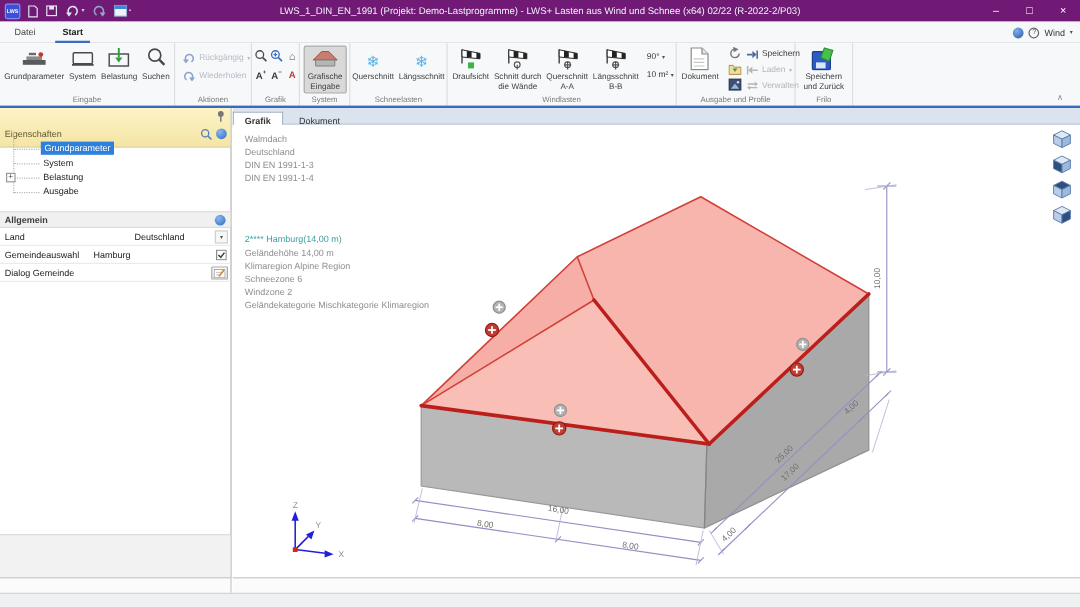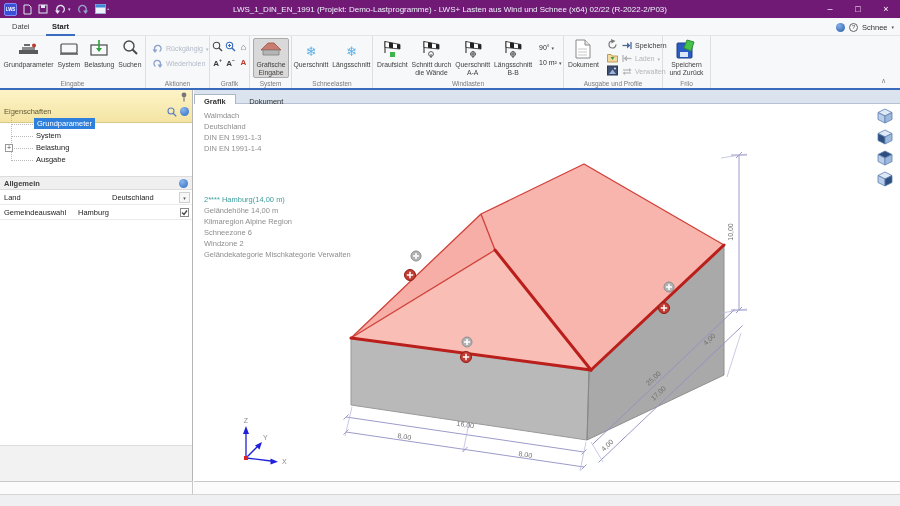--- a/index.html
+++ b/index.html
@@ -132,21 +132,21 @@
       <span>×</span>
     </div>
   </div>
 
   <div class="trow">
     <span class="rtab" style="left:6px">Datei</span>
     <span class="rtab active" style="left:46px">Start</span>
     <div class="helpz">
       <span class="ball"></span>
       <span class="qm">?</span>
-      <span>Schnee</span>
+      <span>Wind</span>
       <span class="crt">▾</span>
     </div>
   </div>
 
   <div class="ribbon">
 
     <div class="grp" style="left:0;width:146px">
       <div class="grow">
         <div class="bb">
           <svg class="bico" width="24" height="18">
@@ -430,20 +430,31 @@
         <span class="c3">Deutschland</span>
         <span class="ddbtn">▾</span>
       </div>
       <div class="prw" style="top:115px">
         <span class="c1">Gemeindeauswahl</span>
         <span class="c2">Hamburg</span>
         <svg class="cbx" width="9" height="9">
             <rect x="0.5" y="0.5" width="8" height="8" fill="#fff" stroke="#8a8a8a"></rect>
             <polyline points="2,4.5 4,6.5 7,2.5" fill="none" stroke="#444" stroke-width="1.3"></polyline>
           </svg>
+      </div>
+      <div class="prw" style="top:130px">
+        <span class="c1">Dialog Gemeinde</span>
+        <span class="editbtn">
+          <svg width="10" height="8">
+              <rect x="0.5" y="0.5" width="9" height="7" fill="#fff" stroke="#999" stroke-width="0.7"></rect>
+              <line x1="2" y1="3" x2="8" y2="3" stroke="#bbb" stroke-width="0.7"></line>
+              <line x1="2" y1="5" x2="6" y2="5" stroke="#bbb" stroke-width="0.7"></line>
+              <line x1="8.5" y1="1" x2="4.5" y2="6.5" stroke="#d98a2b" stroke-width="1.4"></line>
+            </svg>
+        </span>
       </div>
       <div class="psplit"></div>
     </div>
 
     <div class="canvas">
       <div class="ctabs">
         <span class="ctab active">Grafik</span>
         <span class="ctab">Dokument</span>
       </div>
       <div class="cbody">
@@ -568,21 +579,21 @@
         <div class="info">
           <div>Walmdach</div>
           <div>Deutschland</div>
           <div>DIN EN 1991-1-3</div>
           <div>DIN EN 1991-1-4</div>
           <div class="hl">2**** Hamburg(14,00 m)</div>
           <div>Geländehöhe 14,00 m</div>
           <div>Klimaregion Alpine Region</div>
           <div>Schneezone 6</div>
           <div>Windzone 2</div>
-          <div>Geländekategorie Mischkategorie Verwalten</div>
+          <div>Geländekategorie Mischkategorie Klimaregion</div>
         </div>
 
         <div class="cubes">
           <svg width="18" height="16">
               <g stroke="#5b7eae" stroke-width="0.8">
                 <polygon points="9,1 16,4.5 9,8 2,4.5" fill="#dfe9f6"></polygon>
                 <polygon points="2,4.5 9,8 9,15 2,11.5" fill="#b9cde9"></polygon>
                 <polygon points="16,4.5 9,8 9,15 16,11.5" fill="#9cb8dd"></polygon>
               </g>
             </svg>

